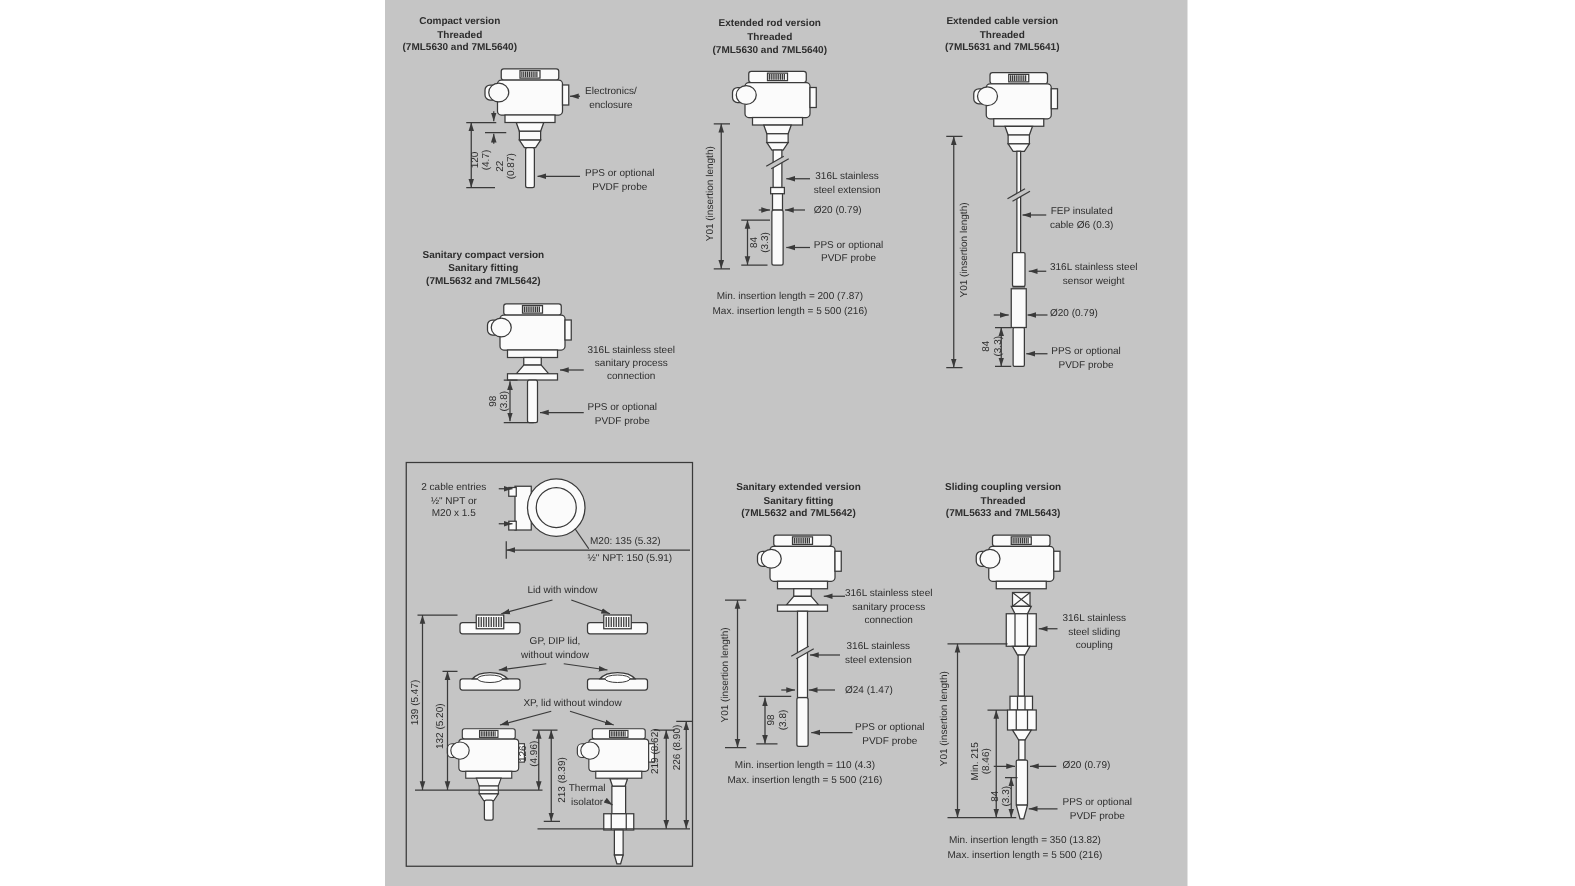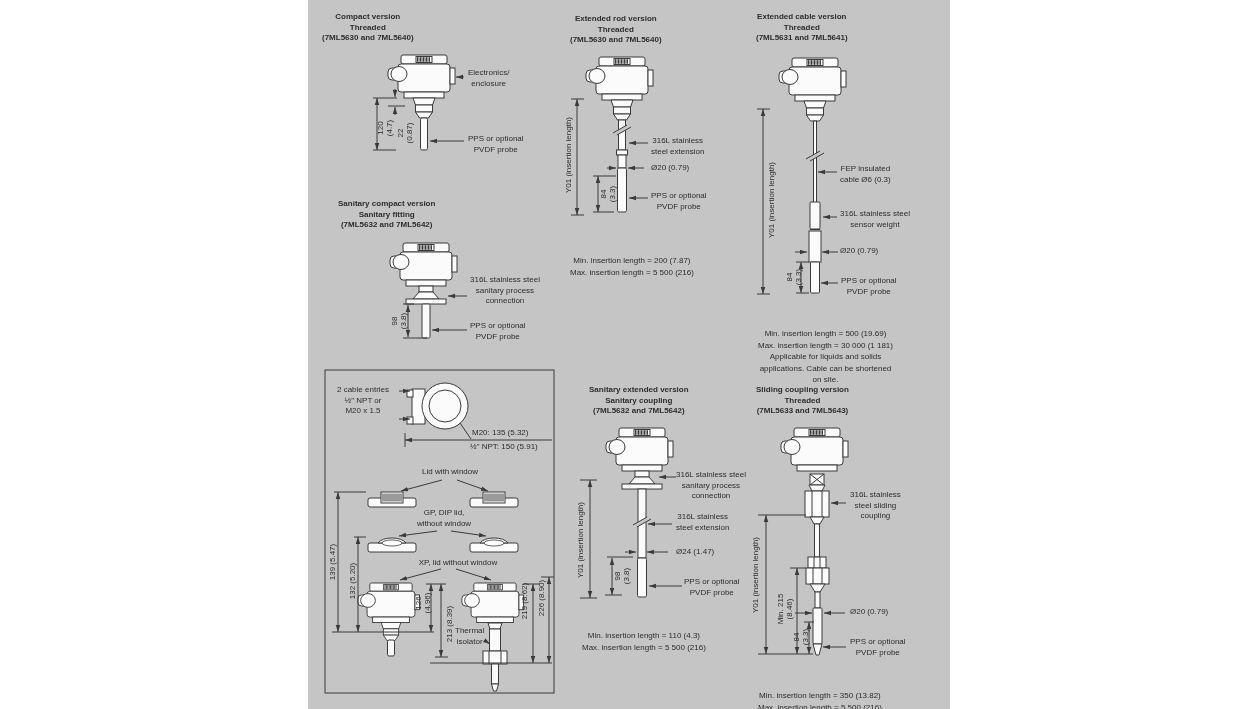--- a/index.html
+++ b/index.html
@@ -2,21 +2,21 @@
 <html><head>
 <meta charset="utf-8">
 <style>
   html,body{margin:0;padding:0;background:#fff;}
   .page{position:relative;width:1260px;height:709px;background:#ffffff;overflow:hidden;
         font-family:"Liberation Sans",sans-serif;}
   .panel{position:absolute;left:308px;top:0;width:642px;height:709px;background:#c5c5c5;}
   svg.art{position:absolute;left:0;top:0;}
   .t{position:absolute;font-size:8px;line-height:10.5px;color:#2d2d2d;white-space:pre-line;text-align:center;}
   .b{font-weight:bold;}
-  .note{line-height:11.5px;margin-top:24px;}
+  .note{line-height:11.5px;}
   .v{transform:translate(-50%,-50%) rotate(-90deg);text-align:center;line-height:8.5px;white-space:pre;}
   .ra{text-align:center;}
   .ca{text-align:center;}
   .part{fill:#fbfbfb;stroke:#3a3a3a;stroke-width:1;}
   .ln{stroke:#3a3a3a;fill:none;stroke-width:1;}
   .brk{fill:#c5c5c5;stroke:none;}
 </style>
 </head>
 <body>
 
@@ -258,21 +258,21 @@
   <div class="t" style="left:651px;top:163px">Ø20 (0.79)</div>
   <div class="t" style="left:651px;top:191px">PPS or optional
 PVDF probe</div>
   <div class="t v" style="left:569px;top:155px">Y01 (insertion length)</div>
   <div class="t v" style="left:608px;top:194px">84
 (3.3)</div>
   <div class="t note" style="left:570px;top:231px">Min. insertion length = 200 (7.87)
 Max. insertion length = 5 500 (216)</div>
 
   <div class="t b" style="left:589px;top:385px">Sanitary extended version
-Sanitary coupling
+Sanitary fitting
 (7ML5632 and 7ML5642)</div>
   <div class="t" style="left:676px;top:470px">316L stainless steel
 sanitary process
 connection</div>
   <div class="t" style="left:676px;top:512px">316L stainless
 steel extension</div>
   <div class="t" style="left:676px;top:547px">Ø24 (1.47)</div>
   <div class="t" style="left:684px;top:577px">PPS or optional
 PVDF probe</div>
   <div class="t v" style="left:581px;top:540px">Y01 (insertion length)</div>
@@ -287,25 +287,20 @@
   <div class="t" style="left:840px;top:164px">FEP insulated
 cable Ø6 (0.3)</div>
   <div class="t" style="left:840px;top:209px">316L stainless steel
 sensor weight</div>
   <div class="t" style="left:840px;top:246px">Ø20 (0.79)</div>
   <div class="t" style="left:841px;top:276px">PPS or optional
 PVDF probe</div>
   <div class="t v" style="left:772px;top:200px">Y01 (insertion length)</div>
   <div class="t v" style="left:794px;top:277px">84
 (3.3)</div>
-  <div class="t note" style="left:758px;top:304px">Min. insertion length = 500 (19.69)
-Max. insertion length = 30 000 (1 181)
-Applicable for liquids and solids
-applications. Cable can be shortened
-on site.</div>
 
   <div class="t b" style="left:756px;top:385px">Sliding coupling version
 Threaded
 (7ML5633 and 7ML5643)</div>
   <div class="t" style="left:850px;top:490px">316L stainless
 steel sliding
 coupling</div>
   <div class="t" style="left:850px;top:607px">Ø20 (0.79)</div>
   <div class="t" style="left:850px;top:637px">PPS or optional
 PVDF probe</div>

